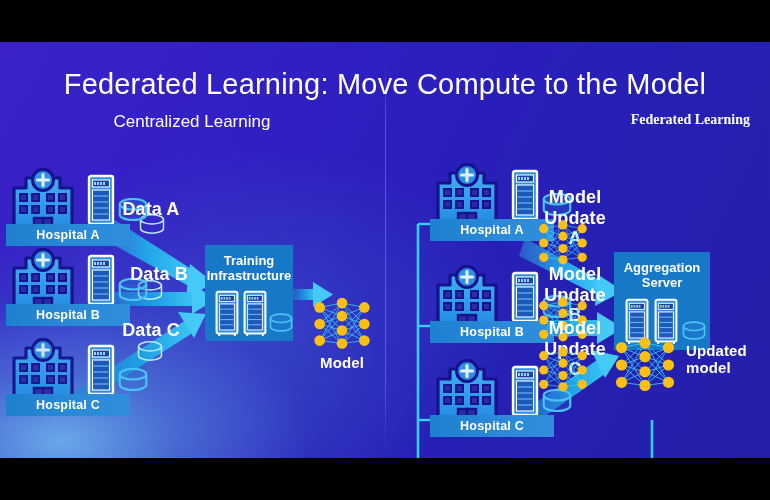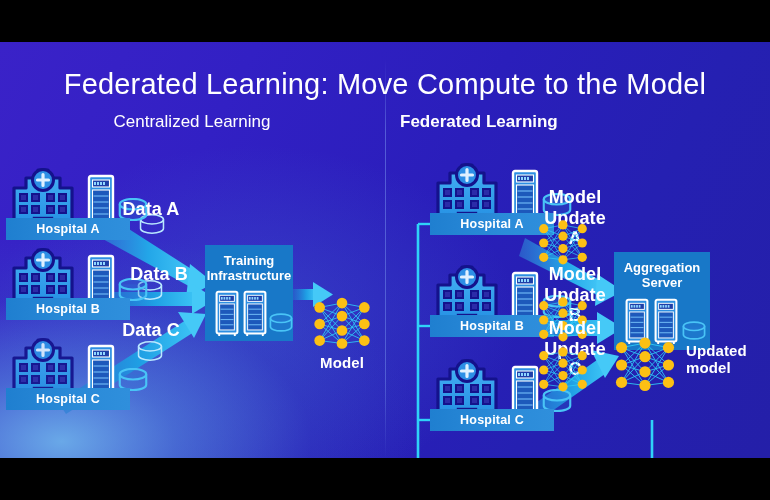--- a/index.html
+++ b/index.html
@@ -18,32 +18,32 @@
   .bar{position:absolute;left:0;width:770px;background:#000;z-index:40;}
   #bar-top{top:0;height:42px;}
   #bar-bot{top:458px;height:42px;}
 
   
   #divider{position:absolute;left:385px;top:18px;width:1px;height:398px;background:linear-gradient(180deg,rgba(130,160,245,.0),rgba(130,165,245,.45) 18%,rgba(130,165,245,.40) 80%,rgba(130,165,245,0));}
 
   
   #title{position:absolute;left:0;top:26px;width:770px;text-align:center;color:#fff;font-size:29px;font-weight:300;letter-spacing:.2px;}
   #sub-left{position:absolute;left:22px;top:70px;width:340px;text-align:center;color:#fff;font-size:17px;font-weight:400;}
-  #sub-right{position:absolute;left:400px;top:70px;width:350px;text-align:left;color:#fff;font-size:17px;font-weight:700;}
+  #sub-right{position:absolute;left:400px;top:70px;width:350px;text-align:right;color:#fff;font-size:14px;font-weight:700;font-family:Liberation Serif, serif;}
 
   
   .node{position:absolute;}
 
   
   .hosp{position:absolute;width:150px;height:92px;}
   .hosp .bldg{position:absolute;left:0;top:0;}
   .hosp .rack{position:absolute;left:80px;top:14px;}
   .hosp .db{position:absolute;left:112px;top:38px;}
   .hosp .plate{
-    position:absolute;left:0;top:58px;width:124px;height:22px;
+    position:absolute;left:0;top:64px;width:124px;height:22px;
     background:linear-gradient(90deg,#1f7fd0 0%,#2a8ad8 55%,#2f8fdc 100%);
     color:#fff;font-size:12.5px;font-weight:700;display:flex;align-items:center;justify-content:center;
     letter-spacing:.2px;
   }
   .hosp.faded .bldg{opacity:.92;}
 
   
   .procbox{
     position:absolute;background:#1878c8;color:#fff;text-align:center;
     font-size:13px;font-weight:600;line-height:1.12;

